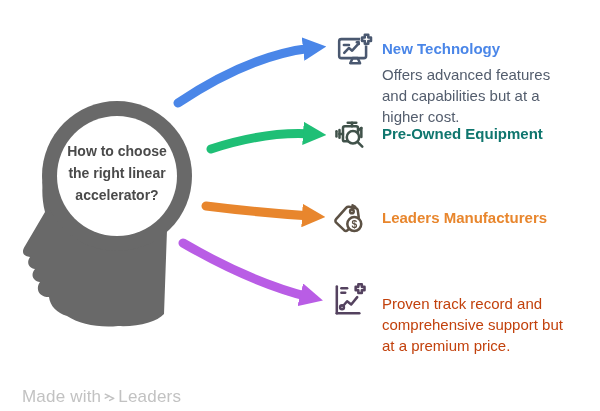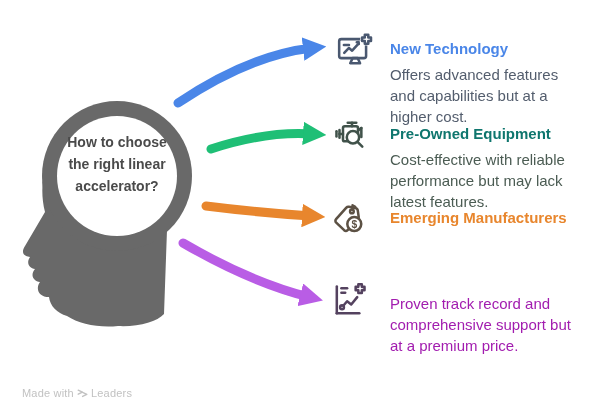--- a/index.html
+++ b/index.html
@@ -2,44 +2,44 @@
 <html><head>
 <meta charset="utf-8">
 <style>
   html,body{margin:0;padding:0;background:#fff;}
   #stage{
     position:relative;width:600px;height:411px;background:#ffffff;overflow:hidden;
     font-family:"Liberation Sans", sans-serif;
   }
   #bg{position:absolute;left:0;top:0;width:600px;height:411px;}
   .question{
-    position:absolute;left:54px;top:131px;width:126px;
+    position:absolute;left:54px;top:140px;width:126px;
     font-size:14px;line-height:22px;font-weight:bold;color:#4a4a4a;
     text-align:center;white-space:pre-line;
   }
   .icon{position:absolute;width:38px;height:38px;}
   .icon svg{width:100%;height:100%;display:block;}
   #ic0{left:336px;top:32px;color:#4a5870;}
   #ic1{left:333px;top:116px;color:#40524a;}
   #ic2{left:331px;top:200px;color:#5c5144;}
   #ic3{left:330px;top:281px;color:#54425f;}
-  .itxt{position:absolute;left:390px;width:206px;}
+  .itxt{position:absolute;left:382px;width:206px;}
   #it0{top:40px;}
   #it1{top:125px;}
   #it2{top:209px;}
   #it3{top:293px;}
   .title{font-size:15px;line-height:17px;font-weight:bold;margin:0 0 7px 0;}
   .desc{font-size:15px;line-height:21px;white-space:pre-line;}
   #it0 .desc{color:#535d6d;}
   #it1 .desc{color:#4b5c53;}
   #it2 .desc{color:#5e5348;}
-  #it3 .desc{color:#a21caf;}
+  #it3 .desc{color:#c2410c;}
   .footer{
     position:absolute;left:22px;top:387px;display:flex;align-items:center;gap:3px;
-    font-size:11px;color:#c2c2c2;letter-spacing:.2px;
+    font-size:17px;color:#c2c2c2;letter-spacing:.2px;
   }
   .footer svg{display:block;}
 </style>
 </head>
 <body>
 
 <div id="stage">
 
   <svg id="bg" viewBox="0 0 600 411">
     <defs>
@@ -112,37 +112,34 @@
       <path d="M2.2 9.6v3.4"></path>
       <path d="M15.8 9.2l2.1-1.6"></path>
       <path d="M17.9 7.6v5.6"></path>
       <circle cx="12.6" cy="13.4" r="3.9" fill="#fff"></circle>
       <path d="M15.5 16.3l3 3"></path>
     </svg>
   </span>
 
   <div class="itxt" id="it1">
     <div class="title" style="color: #0f766e;">Pre-Owned Equipment</div>
-    <div class="desc">Cost-effective with reliable
-performance but may lack
-latest features.</div>
   </div>
 
   <span class="icon" id="ic2">
     <svg viewBox="0 0 24 24" fill="none" stroke="currentColor" stroke-width="1.6" stroke-linecap="round" stroke-linejoin="round">
       <path d="M3.2 12.1l6.5-7.3c.4-.45 1-.65 1.6-.54l4.1.75c.8.15 1.4.78 1.5 1.58l.6 4.1c.08.6-.13 1.2-.56 1.64L10.5 19c-.6.6-1.55.64-2.18.07L3.3 14.3c-.64-.58-.68-1.56-.1-2.2Z"></path>
       <circle cx="13.2" cy="7.2" r="1.15" fill="#fff"></circle>
       <path d="M13.6 5.9V3.4l1.7.9"></path>
       <circle cx="14.7" cy="15.2" r="4.4" fill="#fff"></circle>
       <text x="14.7" y="17.4" text-anchor="middle" font-size="6.5" font-weight="bold" fill="currentColor" stroke="none" font-family="inherit">$</text>
     </svg>
   </span>
 
   <div class="itxt" id="it2">
-    <div class="title" style="color: rgb(232, 134, 45);">Emerging Manufacturers</div>
+    <div class="title" style="color: rgb(232, 134, 45);">Leaders Manufacturers</div>
   </div>
 
   <span class="icon" id="ic3">
     <svg viewBox="0 0 24 24" fill="none" stroke="currentColor" stroke-width="1.6" stroke-linecap="round" stroke-linejoin="round">
       <path d="M4.3 3.5v16.8"></path>
       <path d="M7.2 4.6h3.6"></path>
       <path d="M7.2 7.4h2.4"></path>
       <path d="M7.6 16.6l3.2-3.8 2.6 2 3.8-4.6"></path>
       <circle cx="7.6" cy="16.6" r="1.2" fill="#fff"></circle>
       <path d="M4.3 20.3h14.2"></path>

